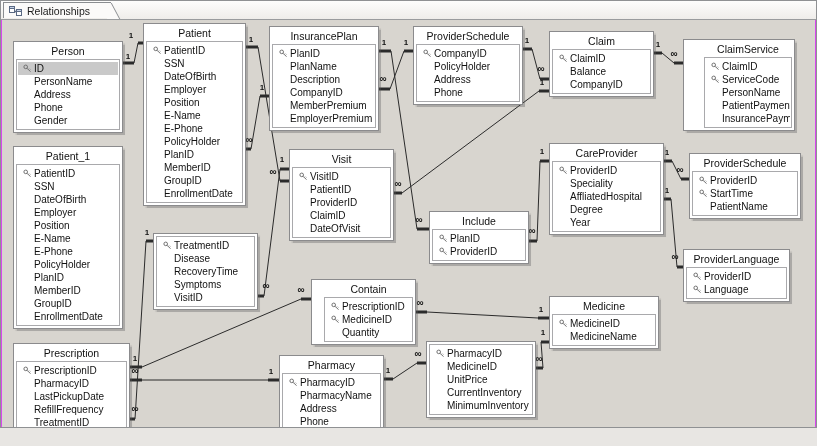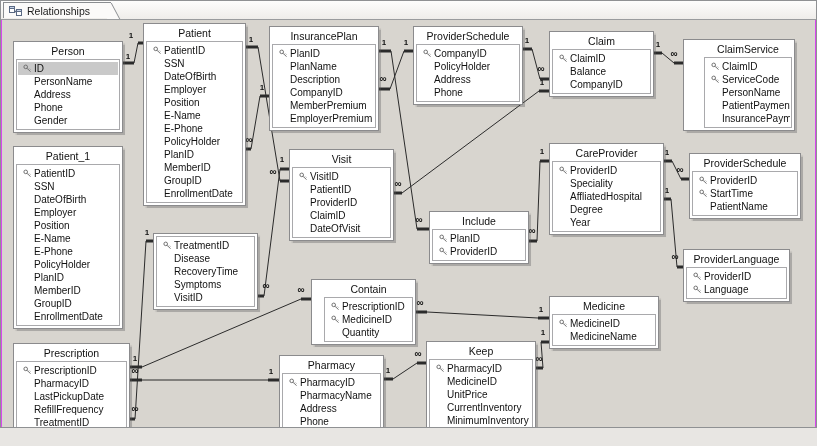--- a/index.html
+++ b/index.html
@@ -699,21 +699,20 @@
             <span class="kcell"></span>
             <span>Address</span>
           </div>
           <div class="frow">
             <span class="kcell"></span>
             <span>Phone</span>
           </div>
         </div>
       </div>
       <div class="tbl" style="left: 425px; top: 340px; width: 110px;">
-        <div class="tbl-title">Keep</div>
         <div class="tbl-inner">
           <div class="frow">
             <span class="kcell">
               <svg width="9" height="9" viewBox="0 0 10 10">
                 <circle cx="3" cy="3.2" r="2" fill="none" stroke="#6e6e6e" stroke-width="1.1"></circle>
                 <path d="M4.5 4.7 L8.4 8.6 M7.1 7.3 l1.1-1.1 M5.8 6 l0.9-0.9" stroke="#6e6e6e" stroke-width="1" fill="none"></path>
               </svg>
             </span>
             <span>PharmacyID</span>
           </div>

